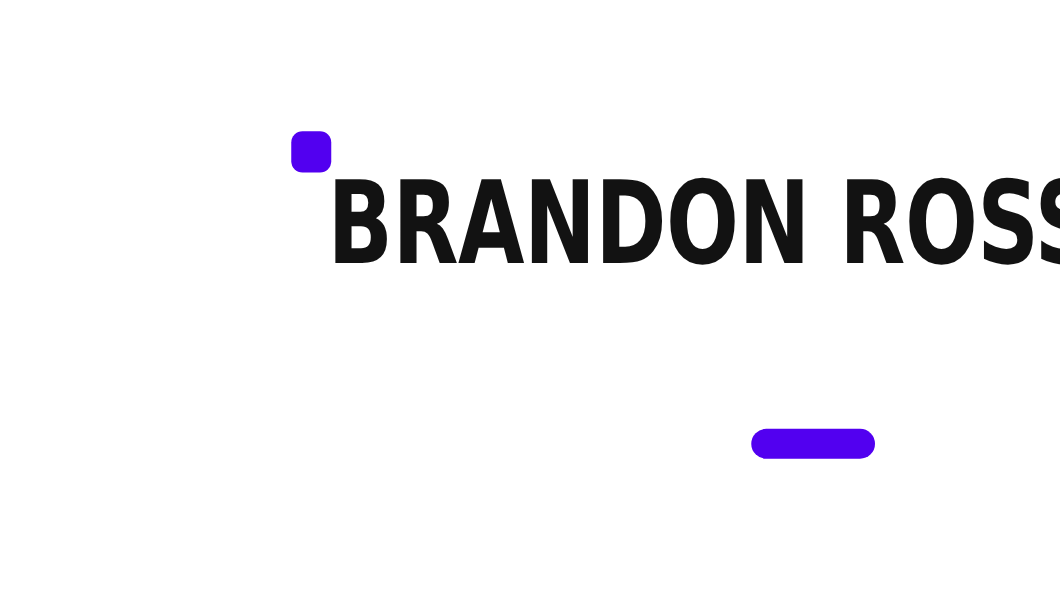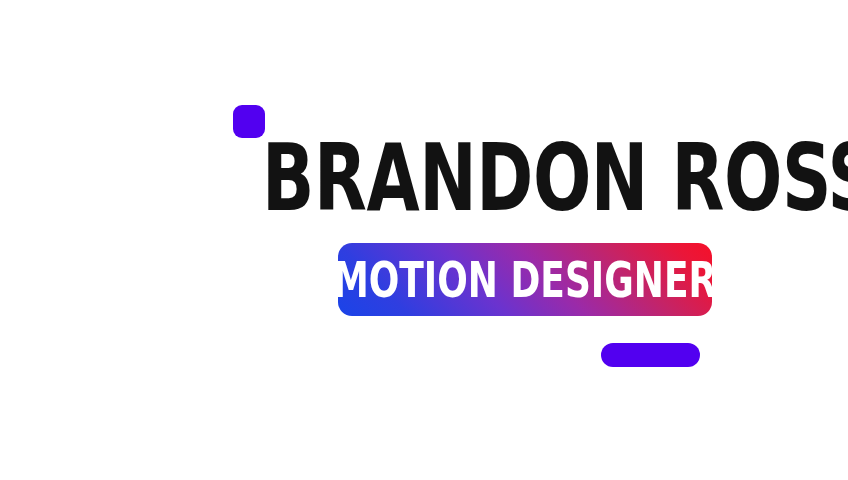--- a/index.html
+++ b/index.html
@@ -97,19 +97,16 @@
 </style>
 </head>
 <body>
 
 <div id="stage">
 
   <div class="accent-square"></div>
 
   <div class="title">BRANDON ROSS</div>
 
-  <div class="role-banner">
-    <span class="role-banner-label">MOTION DESIGNER</span>
-  </div>
 
   <div class="accent-pill"></div>
 
 </div>
 
 </body></html>

